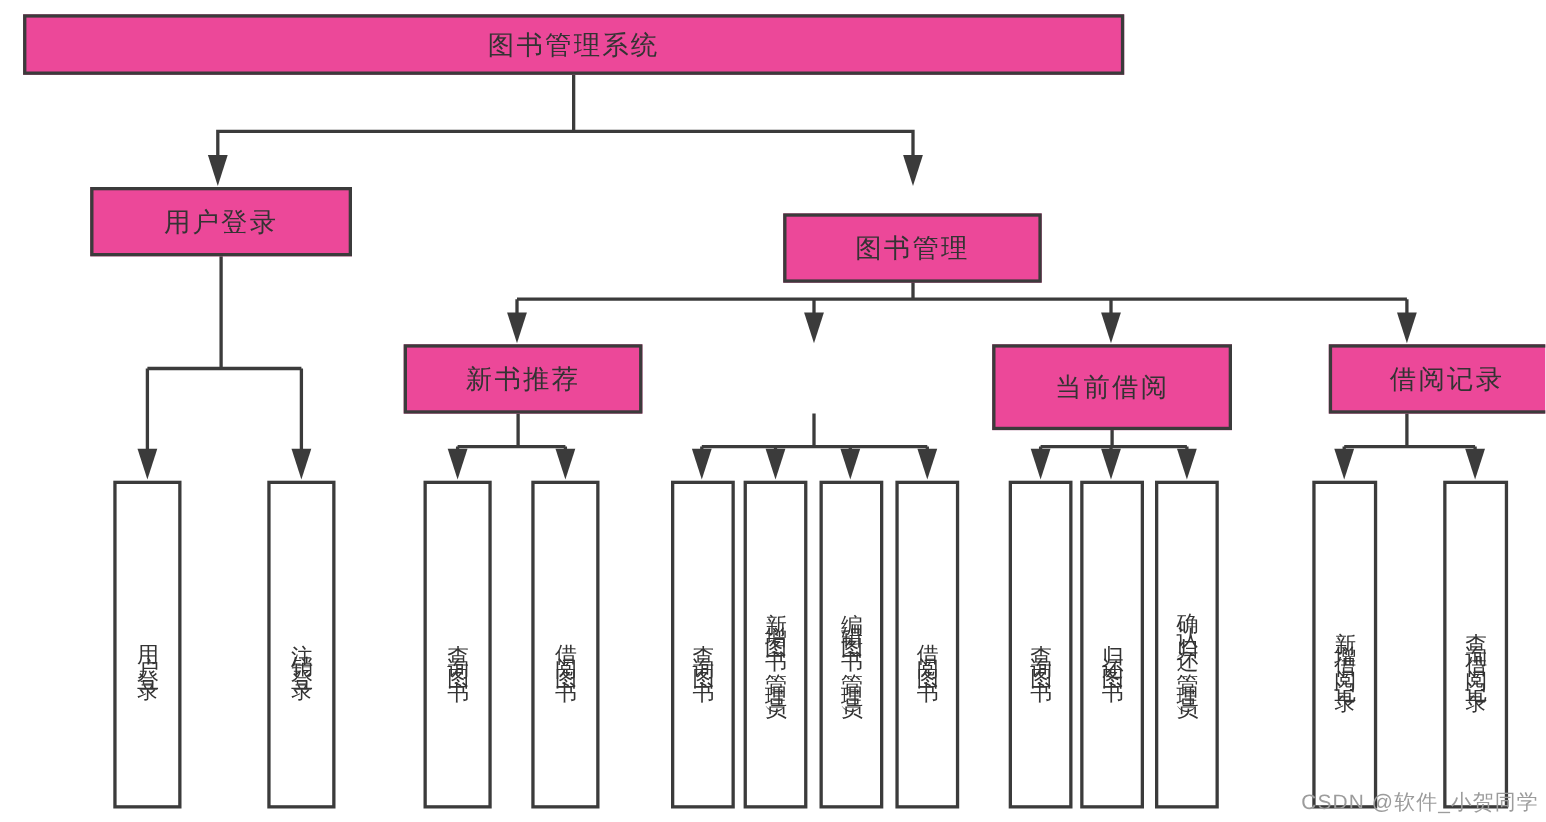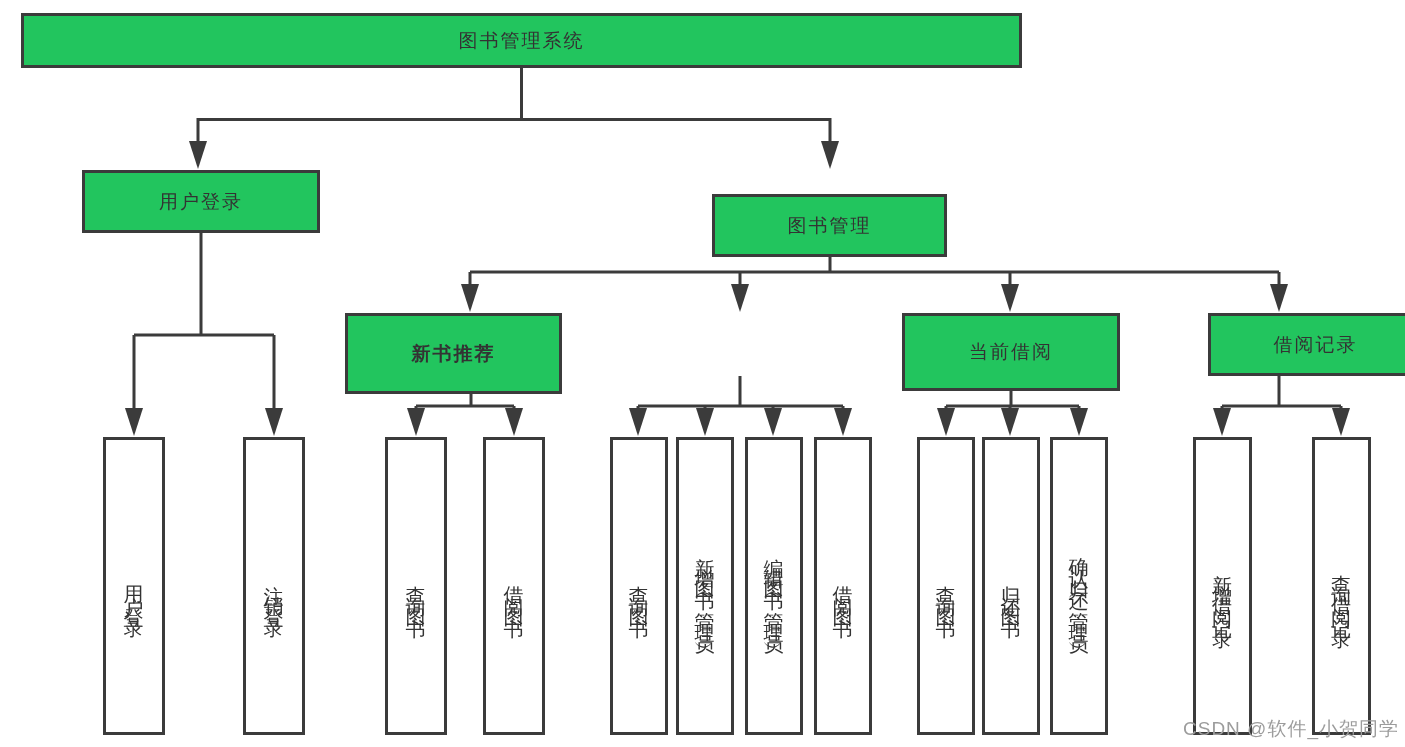--- a/index.html
+++ b/index.html
@@ -1,23 +1,23 @@
 <!DOCTYPE html>
 <html><head>
 <meta charset="utf-8">
 <style>
   html,body{margin:0;padding:0;background:#ffffff;}
   #stage{
     position:relative;width:1405px;height:747px;background:#ffffff;
     font-family:"Liberation Sans","DejaVu Sans",sans-serif;overflow:hidden;
   }
   .hnode{
-    position:absolute;box-sizing:border-box;border:3px solid #3b3b3b;background:#22c55e;
+    position:absolute;box-sizing:border-box;border:3px solid #3b3b3b;background:#ec4899;
     display:flex;align-items:center;justify-content:center;
-    font-size:19px;color:#333333;letter-spacing:2px;white-space:nowrap;
+    font-size:24px;color:#333333;letter-spacing:2px;white-space:nowrap;
   }
   .vnode{
     position:absolute;box-sizing:border-box;border:3px solid #3b3b3b;background:#ffffff;
     display:flex;align-items:center;justify-content:center;
     top:437px;height:298px;
   }
   .vnode span{
     writing-mode:vertical-rl;text-orientation:mixed;
     font-size:20px;color:#333333;letter-spacing:11px;margin-bottom:-11px;
     line-height:1;white-space:nowrap;
@@ -92,21 +92,21 @@
     <use href="#ah" x="1079" y="436"></use>
     <use href="#ah" x="1222" y="436"></use>
     <use href="#ah" x="1341" y="436"></use>
   </svg>
 
   <div class="hnode" style="left:21px;top:13px;width:1001px;height:55px;">图书管理系统</div>
 
   <div class="hnode" style="left:82px;top:170px;width:238px;height:63px;">用户登录</div>
   <div class="hnode" style="left:712px;top:170px;width:235px;height:63px;margin-top:24px;">图书管理</div>
 
-  <div class="hnode" style="left:345px;top:313px;width:217px;height:81px;font-weight:bold;">新书推荐</div>
+  <div class="hnode" style="left:367px;top:313px;width:217px;height:63px;">新书推荐</div>
   <div class="hnode" style="left:902px;top:313px;width:218px;height:78px;">当前借阅</div>
   <div class="hnode" style="left:1208px;top:313px;width:215px;height:63px;">借阅记录</div>
 
   <div class="vnode" style="left:103px;width:62px;">
     <span>用户登录</span>
   </div>
   <div class="vnode" style="left:243px;width:62px;">
     <span>注销登录</span>
   </div>
 

